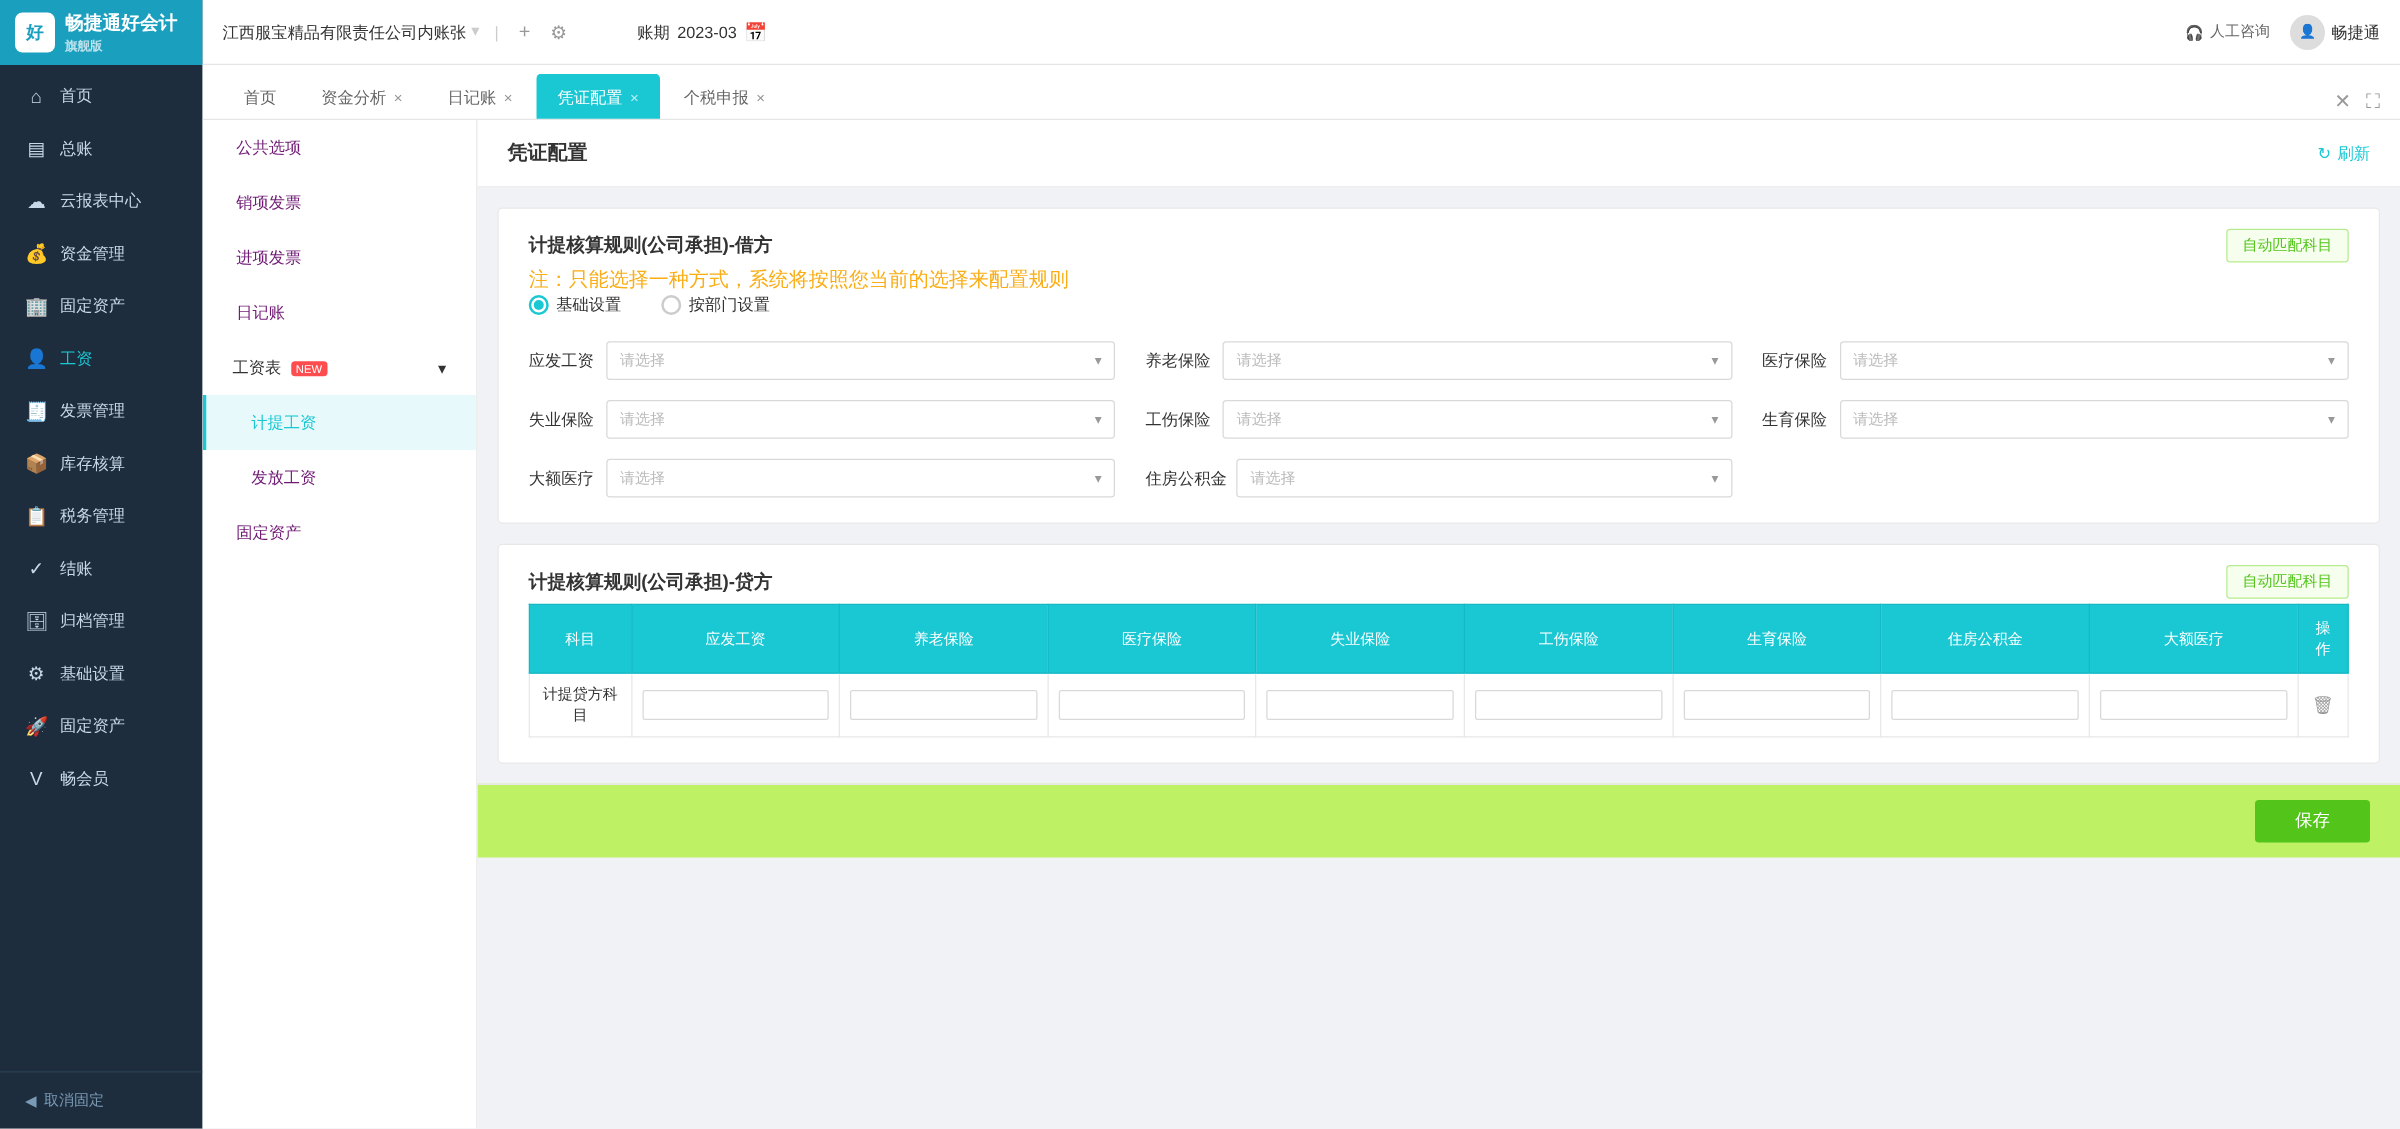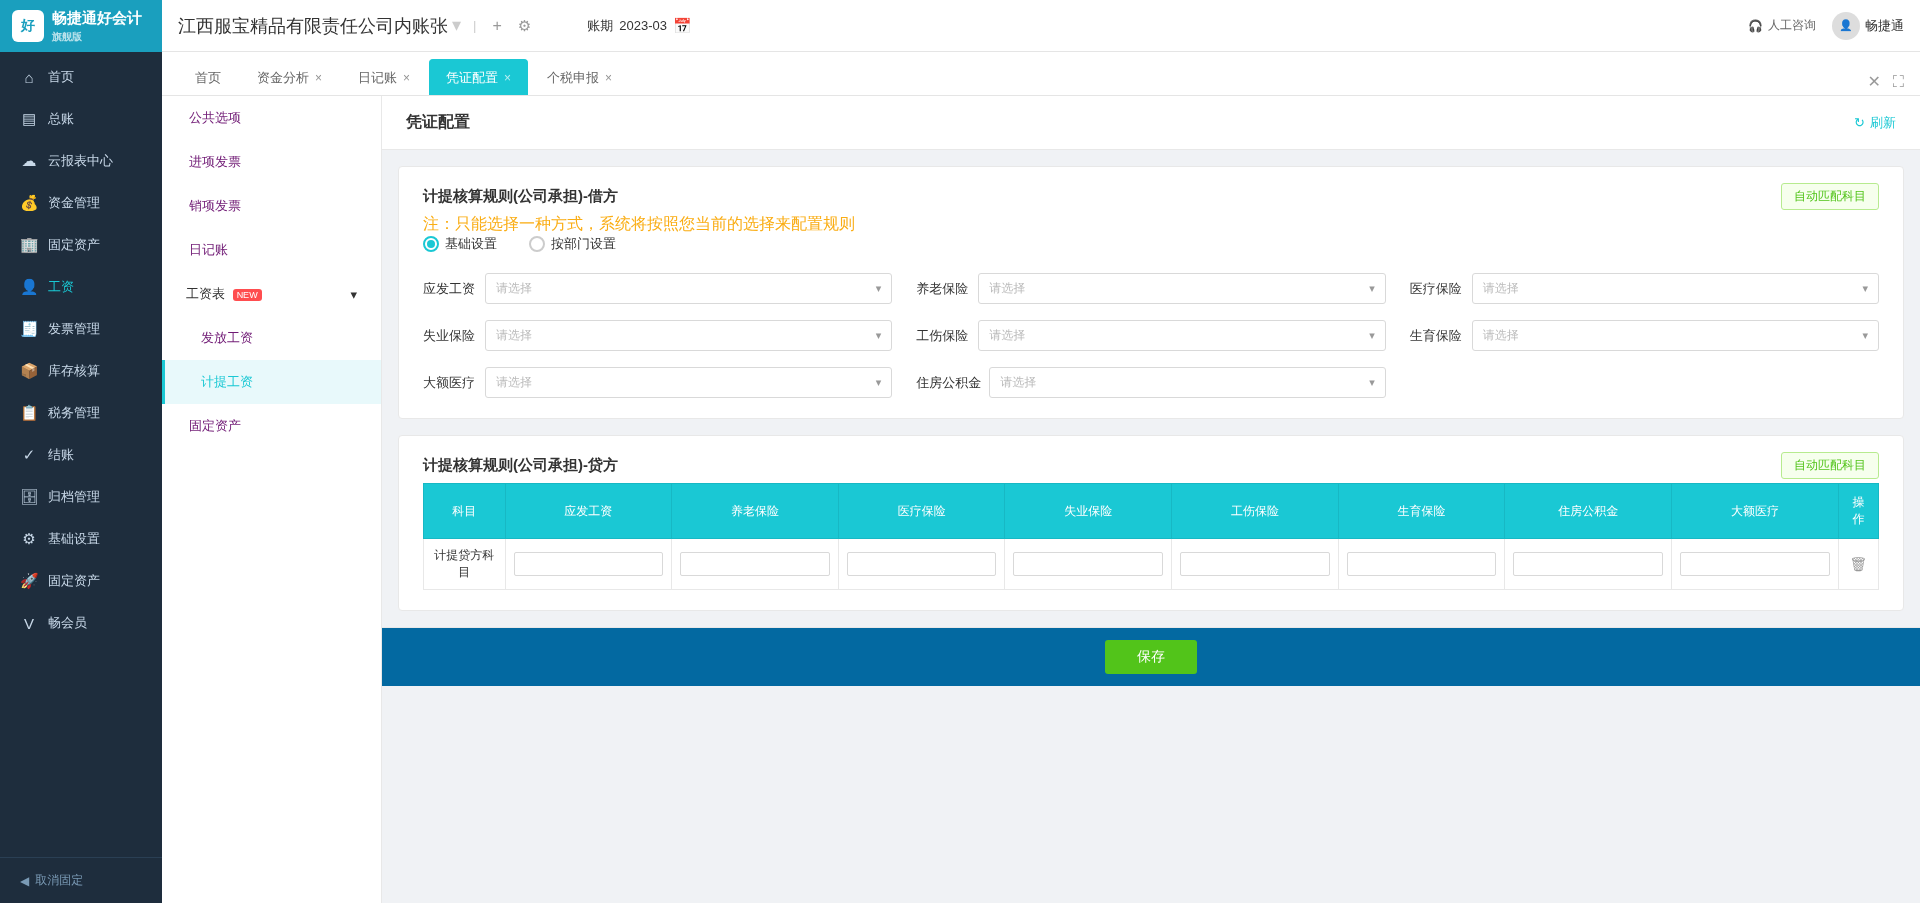--- a/index.html
+++ b/index.html
@@ -72,21 +72,21 @@
       background: white;
       border-bottom: 1px solid #e5e5e5;
       display: flex;
       align-items: center;
       padding: 0 16px;
       gap: 12px;
       flex-shrink: 0;
     }
     .topbar-company {
       display: flex; align-items: flex-start; gap: 4px;
-      font-size: 18px; color: #333;
+      font-size: 13px; color: #333;
       cursor: pointer;
     }
     .topbar-sep { color: #ccc; }
     .topbar-add {
       color: #999; font-size: 16px; cursor: pointer;
       padding: 0 4px;
     }
     .topbar-gear { color: #999; font-size: 15px; cursor: pointer; }
     .topbar-period {
       display: flex; align-items: center; gap: 6px;
@@ -320,25 +320,25 @@
       padding: 4px 6px;
       font-size: 12px;
       text-align: center;
     }
     .delete-btn { color: #999; cursor: pointer; font-size: 14px; }
 
     
     .save-bar {
       position: sticky;
       bottom: 0;
-      background: #0369a1;
+      background: #bef264;
       border-top: 1px solid #e8e8e8;
       padding: 12px 24px;
       display: flex;
-      justify-content: center;
+      justify-content: flex-end;
     }
     .save-btn {
       background: #52c41a;
       color: white;
       border: none;
       padding: 8px 32px;
       border-radius: 3px;
       font-size: 14px;
       cursor: pointer;
       font-weight: 500;
@@ -477,40 +477,40 @@
     </div>
   </div>
 
   <div class="content-area">
 
     <div class="content-sidebar">
       <div class="content-sidebar-item">
         <span>公共选项</span>
       </div>
       <div class="content-sidebar-item">
+        <span>销项发票</span>
+      </div>
+      <div class="content-sidebar-item">
         <span>进项发票</span>
-      </div>
-      <div class="content-sidebar-item">
-        <span>销项发票</span>
       </div>
       <div class="content-sidebar-item">
         <span>日记账</span>
       </div>
       <div class="content-sidebar-group">
         <span>
           <span>工资表</span>
           <span class="new-badge">NEW</span>
         </span>
         <span>▾</span>
       </div>
+      <div class="content-sidebar-item active" style="padding-left: 36px;">
+        <span>计提工资</span>
+      </div>
       <div class="content-sidebar-item" style="padding-left: 36px;">
         <span>发放工资</span>
-      </div>
-      <div class="content-sidebar-item active" style="padding-left: 36px;">
-        <span>计提工资</span>
       </div>
       <div class="content-sidebar-item">
         <span>固定资产</span>
       </div>
     </div>
 
     <div class="main-content">
       <div class="page-header">
         <h2 class="page-title">凭证配置</h2>
         <div class="refresh-btn">

